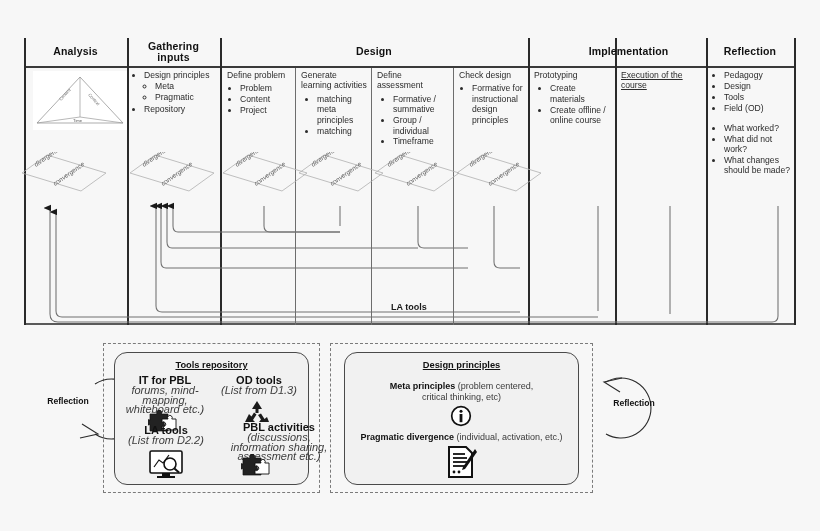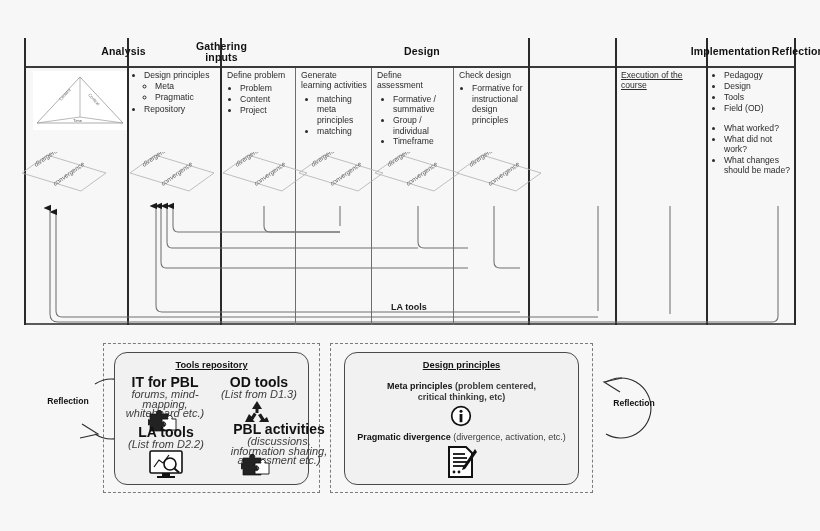--- a/index.html
+++ b/index.html
@@ -11,21 +11,21 @@
     overflow:hidden;
     position:relative;
   }
   #root{position:absolute;left:0;top:0;width:820px;height:531px;}
 
   
   .phase-table{position:absolute;left:24px;top:38px;width:772px;height:287px;}
   .hdr-rule{position:absolute;left:0;top:28px;width:772px;height:2px;background:#3a3a3a;}
   .bot-rule{position:absolute;left:0;top:285px;width:772px;height:2px;background:#5a5a5a;}
   .hdr-cell{position:absolute;top:0;height:28px;display:flex;align-items:center;justify-content:center;
-    font-size:10.5px;font-weight:bold;letter-spacing:.15px;text-align:right;line-height:11.5px;color:#111;padding-left:48px;}
+    font-size:10.5px;font-weight:bold;letter-spacing:.15px;text-align:right;line-height:11.5px;color:#111;}
   .vline{position:absolute;top:0;width:1.6px;background:#2a2a2a;}
   .vline.thin{width:1px;background:#6d6d6d;}
 
   .cell{position:absolute;top:32px;font-size:8.6px;line-height:10.4px;color:#2b2b2b;}
   .cell .lead{margin:0 0 3px 0;}
   .cell ul{margin:0;padding-left:10px;list-style:disc;}
   .cell ul li{margin:0 0 .5px 0;}
   .cell ul ul{margin:1px 0 1px 0;padding-left:11px;list-style:circle;}
   .gap{height:9px;}
 
@@ -41,21 +41,21 @@
 
   
   .la-tools{position:absolute;font-size:9px;font-weight:bold;color:#1a1a1a;}
 
   
   .dashbox{position:absolute;border:1px dashed #7b7b7b;background:#f7f7f7;}
   .rbox{position:absolute;border:1.3px solid #4a4a4a;border-radius:13px;background:#f1f1f1;}
   .box-title{position:absolute;width:100%;text-align:center;font-size:9.3px;font-weight:bold;
     text-decoration:underline;color:#111;}
   .sub{position:absolute;text-align:center;}
-  .sub .hd{font-size:14px;font-weight:bold;color:#111;}
+  .sub .hd{font-size:11px;font-weight:bold;color:#111;}
   .sub .it{font-size:11px;font-style:italic;color:#3d3d3d;line-height:9.6px;}
   .dp-line{position:absolute;text-align:center;font-size:9px;color:#3a3a3a;line-height:11px;}
   .dp-line b{color:#111;}
   .icon{position:absolute;}
   .refl-label{position:absolute;font-size:8.6px;font-weight:bold;color:#111;text-align:center;width:60px;}
 </style>
 </head>
 <body>
 
 <div id="root">
@@ -76,21 +76,21 @@
     <div class="vline thin" style="left:271px;top:30px;height:257px;"></div>
     <div class="vline thin" style="left:347px;top:30px;height:257px;"></div>
     <div class="vline thin" style="left:429px;top:30px;height:257px;"></div>
 
     <div class="hdr-cell" style="left:0;width:103px;">Analysis</div>
     <div class="hdr-cell" style="left:103px;width:93px;flex-direction:column;">
       <span>Gathering</span>
       <span>inputs</span>
     </div>
     <div class="hdr-cell" style="left:196px;width:308px;">Design</div>
-    <div class="hdr-cell" style="left:613px;width:91px;">Implementation</div>
+    <div class="hdr-cell" style="left:559px;width:91px;">Implementation</div>
     <div class="hdr-cell" style="left:682px;width:88px;">Reflection</div>
 
     <div class="tri-box">
       <svg width="94" height="59" viewBox="0 0 94 59">
         <polygon points="4,52 47,6 90,52" fill="none" stroke="#8a8a8a" stroke-width="0.7"></polygon>
         <line x1="47" y1="6" x2="47" y2="46" stroke="#9a9a9a" stroke-width="0.7"></line>
         <line x1="4" y1="52" x2="47" y2="46" stroke="#9a9a9a" stroke-width="0.7"></line>
         <line x1="90" y1="52" x2="47" y2="46" stroke="#9a9a9a" stroke-width="0.7"></line>
         <text x="28" y="30" fill="#6a6a6a" font-size="4.2" font-family="Liberation Sans, sans-serif" transform="rotate(-47 28 30)">Content</text>
         <text x="55" y="24" fill="#6a6a6a" font-size="4.2" font-family="Liberation Sans, sans-serif" transform="rotate(47 55 24)">Context</text>
@@ -136,20 +136,27 @@
       </ul>
     </div>
 
     <div class="cell" style="left:435px;width:64px;">
       <div class="lead">Check design</div>
       <ul style="padding-left:13px">
         <li><span>Formative for instructional design principles</span></li>
       </ul>
     </div>
 
+    <div class="cell" style="left:510px;width:76px;">
+      <div class="lead">Prototyping</div>
+      <ul style="padding-left:16px">
+        <li><span>Create materials</span></li>
+        <li><span>Create offline / online course</span></li>
+      </ul>
+    </div>
 
     <div class="cell" style="left:597px;width:80px;text-decoration:underline;">
       <div class="lead">Execution of the course</div>
     </div>
 
     <div class="cell" style="left:688px;width:82px;">
       <ul style="padding-left:12px">
         <li><span>Pedagogy</span></li>
         <li><span>Design</span></li>
         <li><span>Tools</span></li>
@@ -286,36 +293,36 @@
         <path d="M2,4 h7 a2.6,2.6 0 1 1 4.4,0 H20 v6.5 a2.6,2.6 0 1 0 0,4.4 V21 H2 v-6.5 a2.6,2.6 0 1 1 0,-4.4 Z" fill="#222" stroke="#111" stroke-width="0.7"></path>
         <path d="M14,9 h6 a2.3,2.3 0 1 1 3.8,0 H28 v11 H14 v-4 a2.3,2.3 0 1 0 0,-3.6 Z" fill="#fff" stroke="#111" stroke-width="0.9"></path>
       </svg>
     </div>
   </div>
 
   <div class="dashbox" style="left:330px;top:343px;width:261px;height:148px;"></div>
   <div class="rbox" style="left:344px;top:352px;width:233px;height:131px;">
     <div class="box-title" style="top:7px;">Design principles</div>
 
-    <div class="dp-line" style="left:0;top:28px;width:233px;font-weight:bold;">
+    <div class="dp-line" style="left:0;top:28px;width:233px;">
       <b>Meta principles</b>
       <span>(problem centered,</span><br>
       <span>critical thinking, etc)</span>
     </div>
     <div class="icon" style="left:105px;top:52px;">
       <svg width="22" height="22" viewBox="0 0 22 22">
         <circle cx="11" cy="11" r="9.3" fill="#fff" stroke="#111" stroke-width="1.7"></circle>
         <circle cx="11" cy="6.2" r="1.5" fill="#111"></circle>
         <rect x="9.6" y="9" width="2.8" height="8.2" fill="#111"></rect>
       </svg>
     </div>
 
     <div class="dp-line" style="left:0;top:79px;width:233px;">
       <b>Pragmatic divergence</b>
-      <span>(divergence, activation, etc.)</span>
+      <span>(individual, activation, etc.)</span>
     </div>
     <div class="icon" style="left:101px;top:92px;">
       <svg width="32" height="34" viewBox="0 0 32 34">
         <path d="M3,2 h17 l6,6 v24 H3 Z" fill="#fff" stroke="#111" stroke-width="2"></path>
         <line x1="7" y1="9" x2="19" y2="9" stroke="#111" stroke-width="1.8"></line>
         <line x1="7" y1="13" x2="21" y2="13" stroke="#111" stroke-width="1.8"></line>
         <line x1="7" y1="17" x2="21" y2="17" stroke="#111" stroke-width="1.8"></line>
         <line x1="7" y1="21" x2="19" y2="21" stroke="#111" stroke-width="1.8"></line>
         <circle cx="8" cy="27" r="1.4" fill="#111"></circle>
         <circle cx="13" cy="27" r="1.4" fill="#111"></circle>

